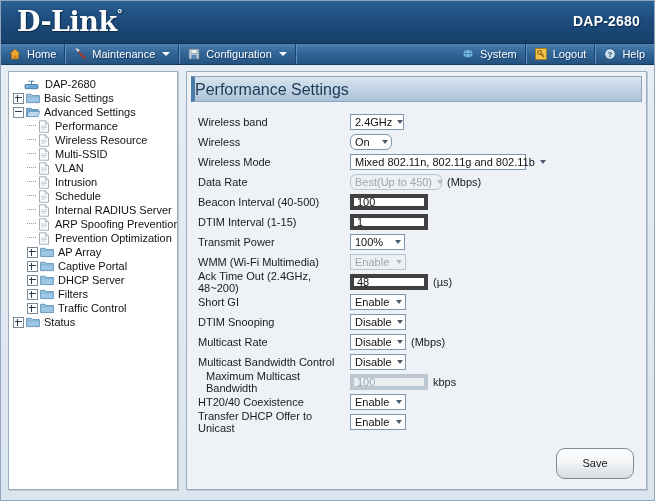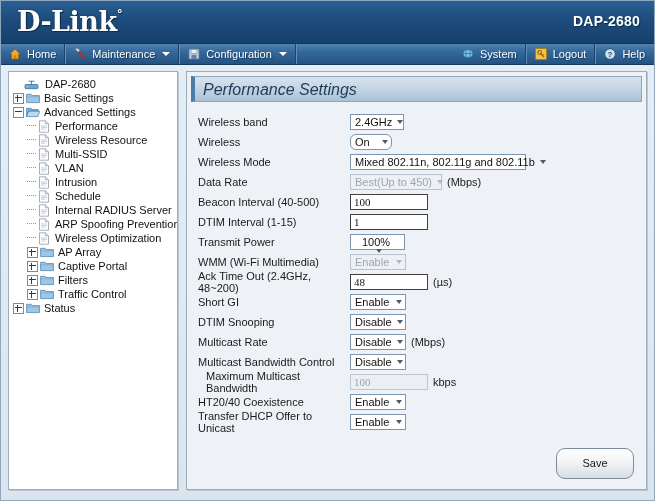--- a/index.html
+++ b/index.html
@@ -178,28 +178,27 @@
     background: #eef2f6;
     border: 1px solid #9aadbf;
     box-shadow: 1px 1px 0 #b9c7d4;
     padding: 4px;
     box-sizing: border-box;
     position: relative;
   }
   #panel-title {
     height: 26px;
     line-height: 26px;
-    padding-left: 8px;
+    padding-left: 0;
     font-size: 16px;
     color: #1d3a57;
     background: linear-gradient(180deg,#d8e4ef 0%, #c3d4e4 50%, #a9c1d7 100%);
     border: 1px solid #8fa6bc;
     border-left: 4px solid #4b7ba8;
     box-sizing: border-box;
-    font-style: italic;
   }
   #form {
     padding: 10px 0 0 7px;
   }
   .row {
     display: flex;
     align-items: center;
     height: 20px;
     margin-bottom: 0px;
   }
@@ -233,39 +232,39 @@
   .sel .arw {
     width: 0; height: 0;
     border-left: 3.5px solid transparent;
     border-right: 3.5px solid transparent;
     border-top: 4px solid #4a5c6d;
     margin-left: 1px;
   }
   .sel.w-band   { width: 54px; }
   .sel.w-on     { width: 42px; border-radius: 6px; }
   .sel.w-mode   { width: 176px; }
-  .sel.w-rate   { width: 92px; }
-  .sel.w-pow    { width: 55px; flex-direction: column; }
+  .sel.w-rate   { width: 92px; border-radius: 6px; }
+  .sel.w-pow    { width: 55px; }
   .sel.w-std    { width: 56px; }
 
   .sel.disabled {
     background: #eef1f4;
     border-color: #b7c3ce;
     color: #9aa6b1;
   }
   .sel.disabled .arw { border-top-color: #adb8c2; }
 
   
   .txt {
     height: 16px;
     box-sizing: border-box;
     background: #ffffff;
-    border: 1px solid #404040;
+    border: 4px solid #404040;
     font-size: 11px;
-    font-family: Liberation Serif, serif;
+    font-family: Liberation Sans, sans-serif;
     color: #111111;
     padding: 0 3px;
     line-height: 14px;
     width: 78px;
   }
   .txt[readonly], .txt.disabled {
     background: #eceff2;
     color: #9aa6b1;
     border-color: #bcc7d1;
   }
@@ -508,21 +507,21 @@
 
       <div class="tnode indent2">
         <span class="dash"></span>
         <span class="ico-doc">
           <svg width="12" height="13" viewBox="0 0 12 13">
               <path d="M1.5 0.8 H7.4 L10.5 3.8 V12.2 H1.5 Z" fill="#ffffff" stroke="#7c8d9c" stroke-width="0.7"></path>
               <path d="M7.4 0.8 V3.8 H10.5" fill="#dde6ee" stroke="#7c8d9c" stroke-width="0.6"></path>
               <path d="M3 6 H9 M3 7.6 H9 M3 9.2 H7.4" stroke="#9fb0bf" stroke-width="0.6"></path>
             </svg>
         </span>
-        <span class="lbl">Wireless Optimization</span>
+        <span class="lbl">Prevention Optimization</span>
       </div>
 
       <div class="tnode indent2">
         <span class="plus"></span>
         <span class="ico-folder">
           <svg width="14" height="12" viewBox="0 0 14 12">
               <path d="M0.6 2.3 H5.2 L6.2 3.6 H13.4 V10.6 H0.6 Z" fill="#9fc6e4" stroke="#3f7aa8" stroke-width="0.7"></path>
               <path d="M0.6 4.8 H13.4" stroke="#5e9ac5" stroke-width="0.5"></path>
             </svg>
         </span>
@@ -533,20 +532,30 @@
         <span class="plus"></span>
         <span class="ico-folder">
           <svg width="14" height="12" viewBox="0 0 14 12">
               <path d="M0.6 2.3 H5.2 L6.2 3.6 H13.4 V10.6 H0.6 Z" fill="#9fc6e4" stroke="#3f7aa8" stroke-width="0.7"></path>
               <path d="M0.6 4.8 H13.4" stroke="#5e9ac5" stroke-width="0.5"></path>
             </svg>
         </span>
         <span class="lbl">Captive Portal</span>
       </div>
 
+      <div class="tnode indent2">
+        <span class="plus"></span>
+        <span class="ico-folder">
+          <svg width="14" height="12" viewBox="0 0 14 12">
+              <path d="M0.6 2.3 H5.2 L6.2 3.6 H13.4 V10.6 H0.6 Z" fill="#9fc6e4" stroke="#3f7aa8" stroke-width="0.7"></path>
+              <path d="M0.6 4.8 H13.4" stroke="#5e9ac5" stroke-width="0.5"></path>
+            </svg>
+        </span>
+        <span class="lbl">DHCP Server</span>
+      </div>
 
       <div class="tnode indent2">
         <span class="plus"></span>
         <span class="ico-folder">
           <svg width="14" height="12" viewBox="0 0 14 12">
               <path d="M0.6 2.3 H5.2 L6.2 3.6 H13.4 V10.6 H0.6 Z" fill="#9fc6e4" stroke="#3f7aa8" stroke-width="0.7"></path>
               <path d="M0.6 4.8 H13.4" stroke="#5e9ac5" stroke-width="0.5"></path>
             </svg>
         </span>
         <span class="lbl">Filters</span>

